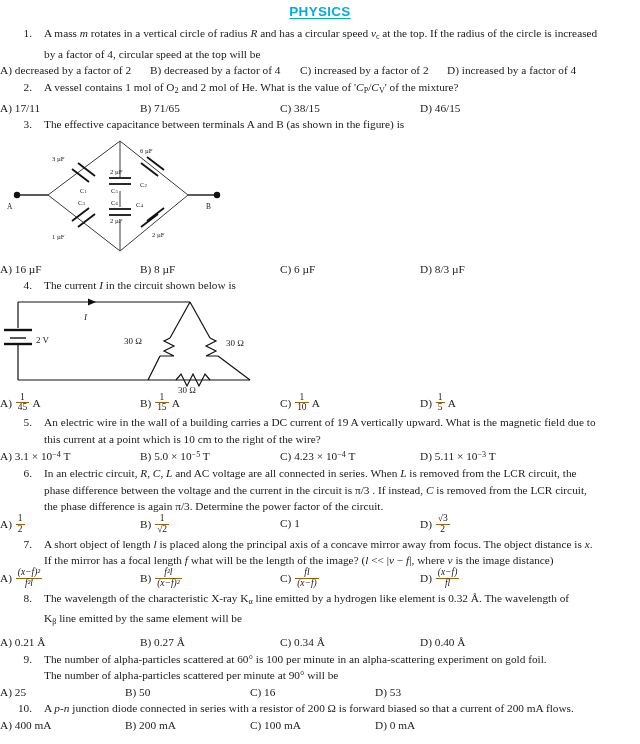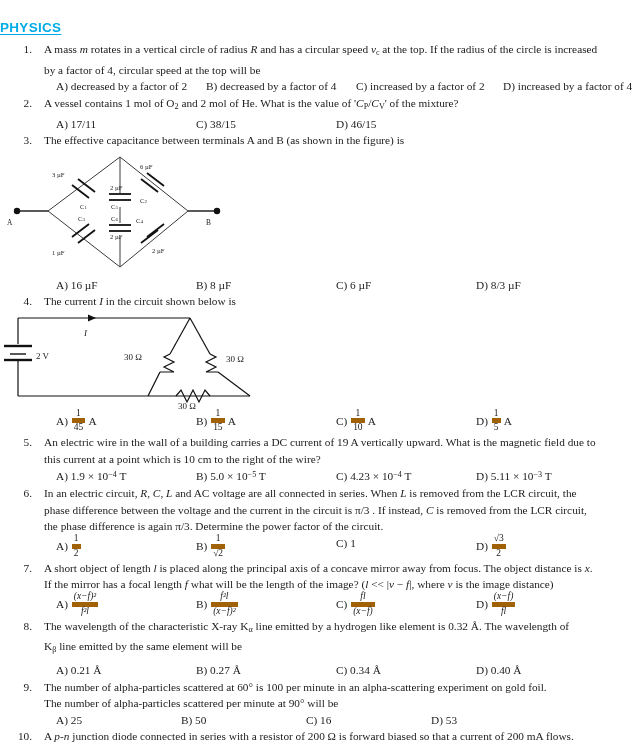--- a/index.html
+++ b/index.html
@@ -9,28 +9,29 @@
   body {
     width: 640px; height: 744px;
     font-family: "Liberation Serif", serif;
     color: #1b1b1b;
     position: relative;
     overflow: hidden;
   }
   .page { position: relative; width: 640px; height: 744px; }
 
   .title {
+    text-align: center;
     font-family: "Liberation Sans", sans-serif;
     font-weight: bold;
     font-size: 13.5px;
     letter-spacing: 0.3px;
     color: #00ace6;
     text-decoration: underline;
     text-underline-offset: 2px;
-    padding-top: 20px;
+    padding-top: 4px;
     margin-bottom: 6px;
   }
 
   .q {
     display: flex;
     align-items: flex-start;
     margin: 0;
     padding: 0 8px 0 0;
   }
   .qnum {
@@ -48,21 +49,20 @@
     line-height: 16.5px;
     text-align: justify;
   }
   .qbody .line { display: block; }
   .nojust { text-align: left; }
 
   .opts {
     display: flex;
     font-size: 11.3px;
     line-height: 16.5px;
-    padding-left: 56px;
     padding-right: 8px;
   }
   .opt { }
 
   .opts.spread { }
   .opts.spread .opt { width: 140px; flex: 0 0 140px; }
 
   .opts.tight .opt { width: 104px; flex: 0 0 104px; }
 
   .opts.natural { gap: 0; }
@@ -76,21 +76,21 @@
     flex-direction: column;
     vertical-align: middle;
     text-align: center;
     font-size: 0.84em;
     line-height: 1.05;
     margin: 0 1px;
     position: relative;
     top: -1px;
   }
   .frac .num { padding: 0 2px; }
-  .frac .den { padding: 0 2px; border-top: 5px solid #a16207; }
+  .frac .den { padding: 0 2px; border-top: 1px solid #a16207; }
 
   
   .fig { position: relative; }
   .fig svg { display: block; }
 
   .caps-fig { height: 128px; }
   .circ-fig { height: 100px; }
 
   .figlabel {
     font-family: "Liberation Serif", serif;
@@ -122,20 +122,21 @@
   </div>
 
   <div class="q">
     <div class="qnum">2.</div>
     <div class="qbody nojust">
       <span class="line">A vessel contains 1 mol of O<sub>2</sub> and 2 mol of He. What is the value of '<i>C</i><sub>P</sub>/<i>C</i><sub>V</sub>' of the mixture?</span>
     </div>
   </div>
   <div class="opts spread">
     <div class="opt">A)  17/11</div>
+    <div class="opt">B)  71/65</div>
     <div class="opt">C)  38/15</div>
     <div class="opt">D)  46/15</div>
   </div>
 
   <div class="q">
     <div class="qnum">3.</div>
     <div class="qbody nojust">
       <span class="line">The effective capacitance between terminals A and B (as shown in the figure) is</span>
     </div>
   </div>
@@ -309,21 +310,21 @@
   <div class="q">
     <div class="qnum">5.</div>
     <div class="qbody">
       <span class="line">An electric wire in the wall of a building carries a DC current of 19 A vertically upward. What is the magnetic field due to</span>
       <span class="line nojust">this current at a point which is 10 cm to the right of the wire?</span>
     </div>
   </div>
   <div class="opts spread">
     <div class="opt">
       <span>A)</span>
-      <span>1.9</span>
+      <span>3.1</span>
       <span>×</span>
       <span>10</span><sup>−4</sup>
       <span>T</span>
     </div>
     <div class="opt">
       <span>B)</span>
       <span>5.0</span>
       <span>×</span>
       <span>10</span><sup>−5</sup>
       <span>T</span>

